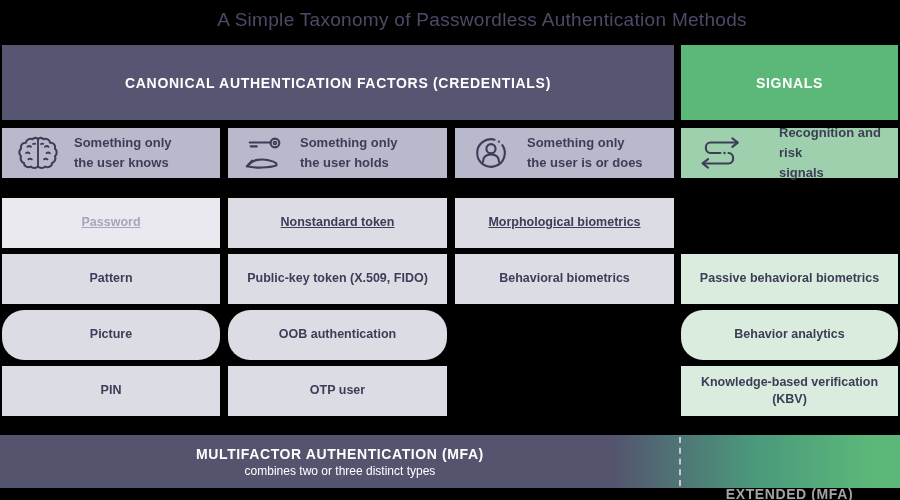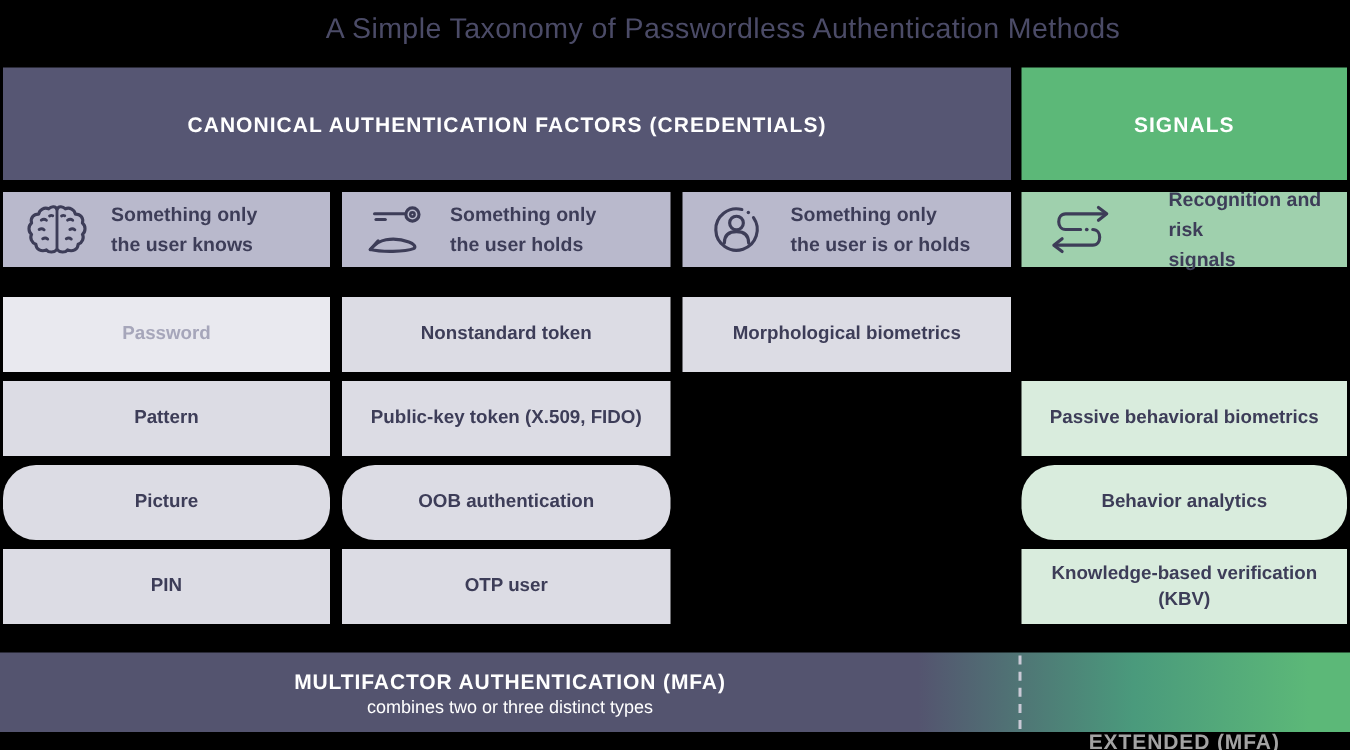--- a/index.html
+++ b/index.html
@@ -18,21 +18,21 @@
   .chlabel{font-weight:bold;font-size:13px;color:#3d3d58;line-height:1.55;}
   .icon{flex:0 0 auto;display:flex;align-items:center;}
   .cell{position:absolute;height:50px;display:flex;align-items:center;justify-content:center;
         text-align:center;font-weight:bold;font-size:12.5px;color:#3d3d58;
         padding:0 10px;box-sizing:border-box;line-height:1.4;}
   .cell.gray{background:#dcdce4;}
   .cell.greenlt{background:#d9ecdd;}
   .cell.muted{background:#e9e9ef;color:#a6a6ba;}
   .c1{left:2px;width:218px;} .c2{left:228px;width:219px;}
   .c3{left:455px;width:219px;} .c4{left:681px;width:217px;gap:35px;}
-  .r1{top:198px;} .r2{top:254px;} .r3{top:310px;border-radius:22px;} .r4{top:366px;}
+  .r1{top:198px;text-decoration:underline;} .r2{top:254px;} .r3{top:310px;border-radius:22px;} .r4{top:366px;}
   .footer{position:absolute;left:0;top:435px;width:900px;height:53px;
           background:linear-gradient(90deg,#54546f 0%,#54546f 68%,#4a9a7c 84%,#5cb878 97%);}
   .mfa{position:absolute;left:0;top:435px;width:680px;height:53px;display:flex;flex-direction:column;
        align-items:center;justify-content:center;color:#fff;}
   .mfa-title{font-weight:bold;font-size:14px;letter-spacing:.6px;}
   .mfa-sub{font-size:12px;margin-top:2px;}
   .ext{position:absolute;left:681px;top:435px;width:217px;height:53px;display:flex;align-items:center;
        justify-content:center;color:#a3a3a3;font-weight:bold;font-size:14px;letter-spacing:.6px;margin-top:32px;}
   .dash-sep{position:absolute;left:679px;top:437px;height:49px;width:0;
             border-left:2px dashed #c9c9d6;}
@@ -82,21 +82,21 @@
 
   <div class="colhead purple c3">
     <span class="icon">
       <svg width="46" height="40" viewBox="0 0 48 42" fill="none" stroke="#3d3d58" stroke-width="2.2" stroke-linecap="round" stroke-linejoin="round">
         <path d="M35.9,12.7 A14.5,14.5 0 1 1 27.75,7.0"></path>
         <circle cx="32.3" cy="9.1" r="1.2" fill="#3d3d58" stroke="none"></circle>
         <circle cx="24" cy="16.5" r="4.8"></circle>
         <path d="M15.5,30.5 C15.5,24.5 19,22.5 24,22.5 C29,22.5 32.5,24.5 32.5,30.5"></path>
       </svg>
     </span>
-    <span class="chlabel"><span>Something only</span><br><span>the user is or holds</span></span>
+    <span class="chlabel"><span>Something only</span><br><span>the user is or does</span></span>
   </div>
 
   <div class="colhead greenlt c4">
     <span class="icon">
       <svg width="50" height="38" viewBox="0 0 52 40" fill="none" stroke="#3d3d58" stroke-width="2.2" stroke-linecap="round" stroke-linejoin="round">
         <path d="M45,9 H17 C10.5,9 10.5,20 17,20 H27.5"></path>
         <path d="M40,4.5 L45.8,9 L40,13.5"></path>
         <circle cx="31.8" cy="20" r="1.3" fill="#3d3d58" stroke="none"></circle>
         <path d="M36,20 C42.5,20 42.5,31 36,31 H9.5"></path>
         <path d="M14.5,26.5 L8.7,31 L14.5,35.5"></path>
@@ -109,20 +109,21 @@
   <div class="cell gray c1 r2">Pattern</div>
   <div class="cell gray c1 r3">Picture</div>
   <div class="cell gray c1 r4">PIN</div>
 
   <div class="cell gray c2 r1">Nonstandard token</div>
   <div class="cell gray c2 r2">Public-key token (X.509, FIDO)</div>
   <div class="cell gray c2 r3">OOB authentication</div>
   <div class="cell gray c2 r4">OTP user</div>
 
   <div class="cell gray c3 r1">Morphological biometrics</div>
+  <div class="cell gray c3 r2">Behavioral biometrics</div>
 
   <div class="cell greenlt c4 r2">Passive behavioral biometrics</div>
   <div class="cell greenlt c4 r3">Behavior analytics</div>
   <div class="cell greenlt c4 r4">Knowledge-based verification (KBV)</div>
 
   <div class="footer"></div>
   <div class="mfa">
     <div class="mfa-title">MULTIFACTOR AUTHENTICATION (MFA)</div>
     <div class="mfa-sub">combines two or three distinct types</div>
   </div>

